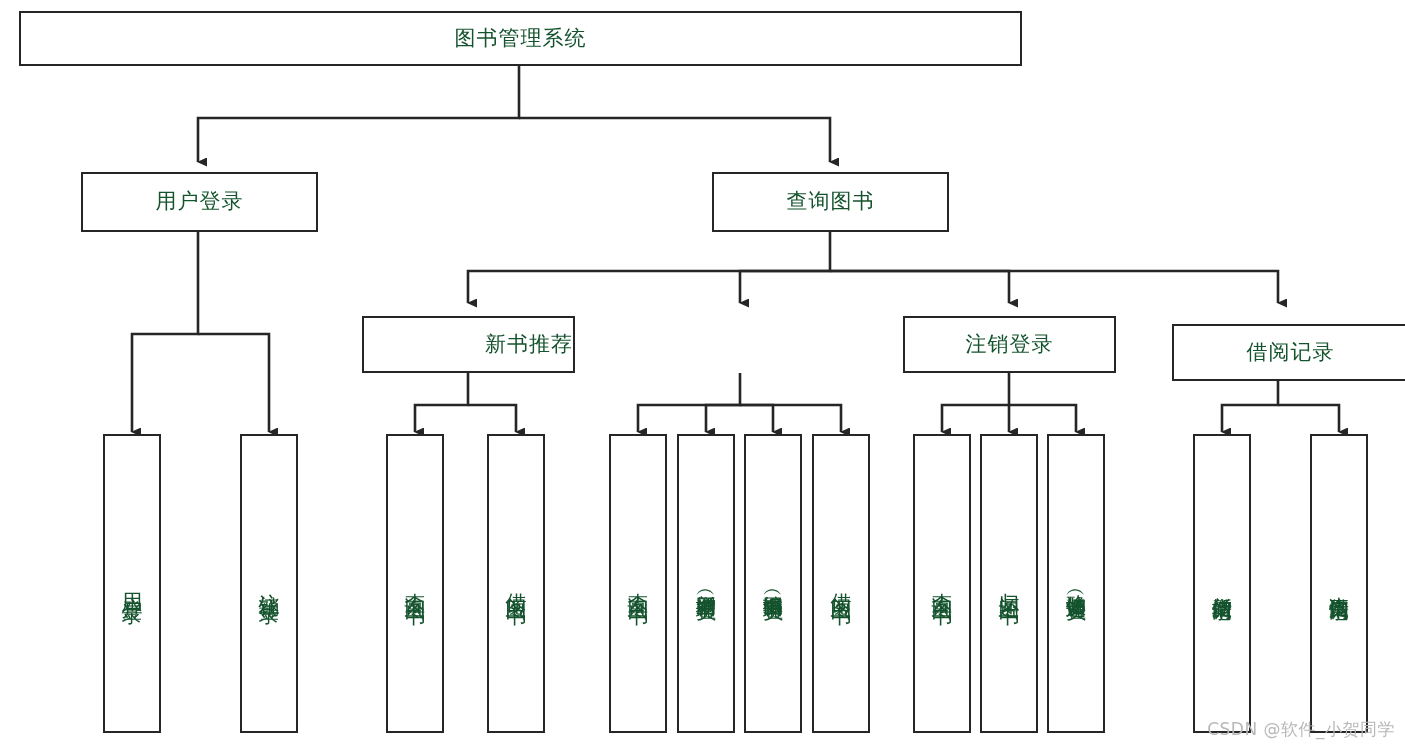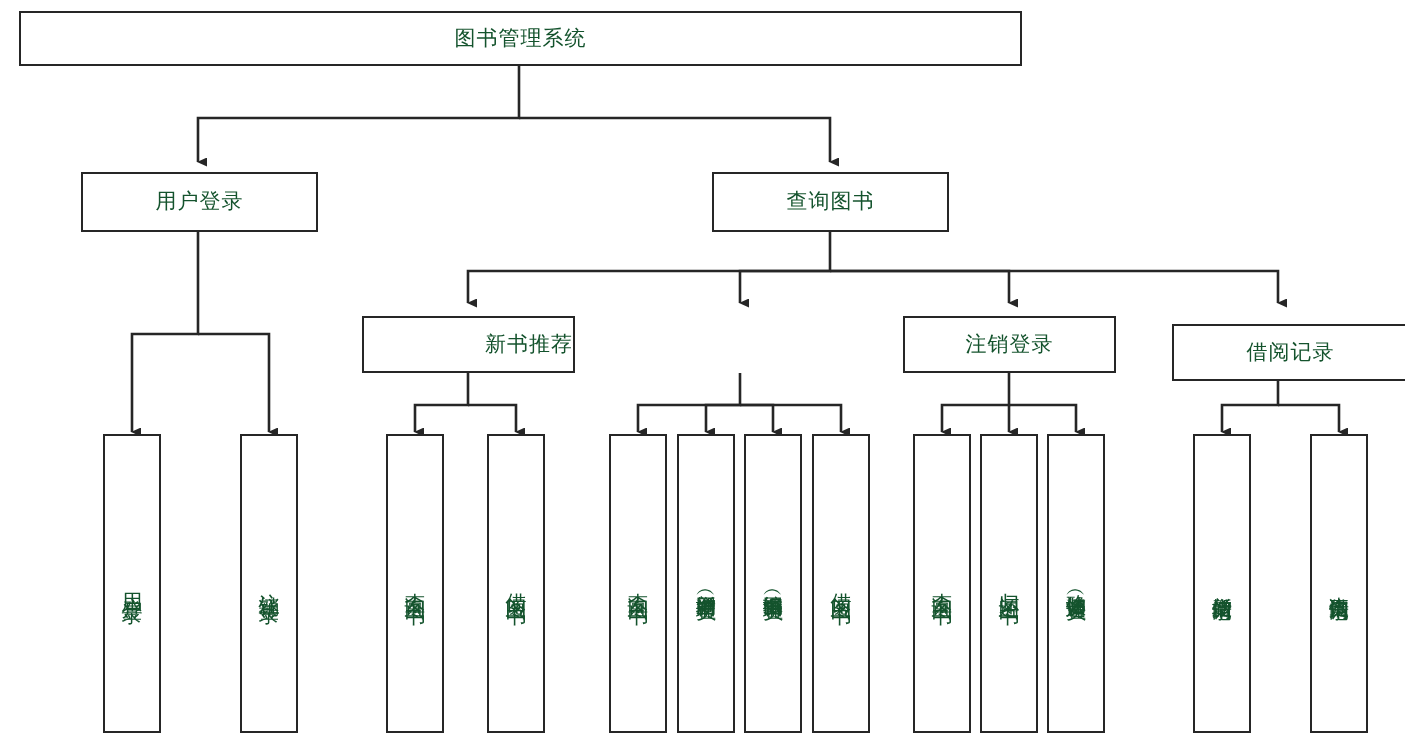--- a/index.html
+++ b/index.html
@@ -171,14 +171,15 @@
     <span class="node-label">确认归还（管理员）</span>
   </div>
 
   <div class="node-box vert tight" style="left:1193px; top:434px; width:58px; height:299px;">
     <span class="node-label">新增借阅记录</span>
   </div>
   <div class="node-box vert tight" style="left:1310px; top:434px; width:58px; height:299px;">
     <span class="node-label">查询借阅记录</span>
   </div>
 
+  <div id="watermark">CSDN @软件_小贺同学</div>
 
 </div>
 
 </body></html>

